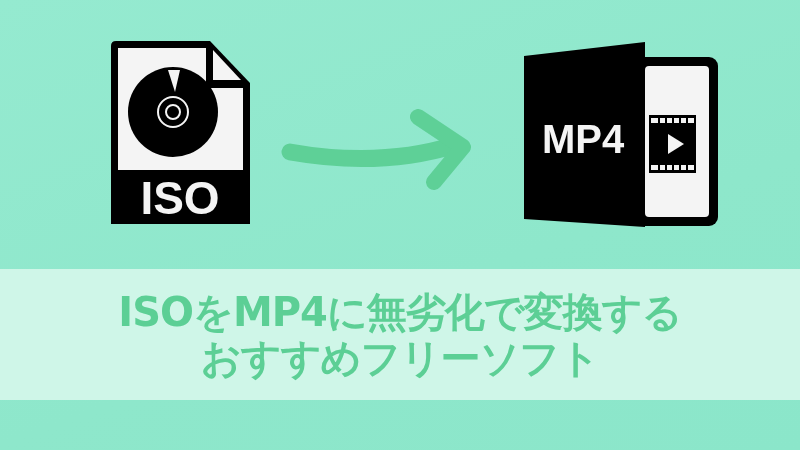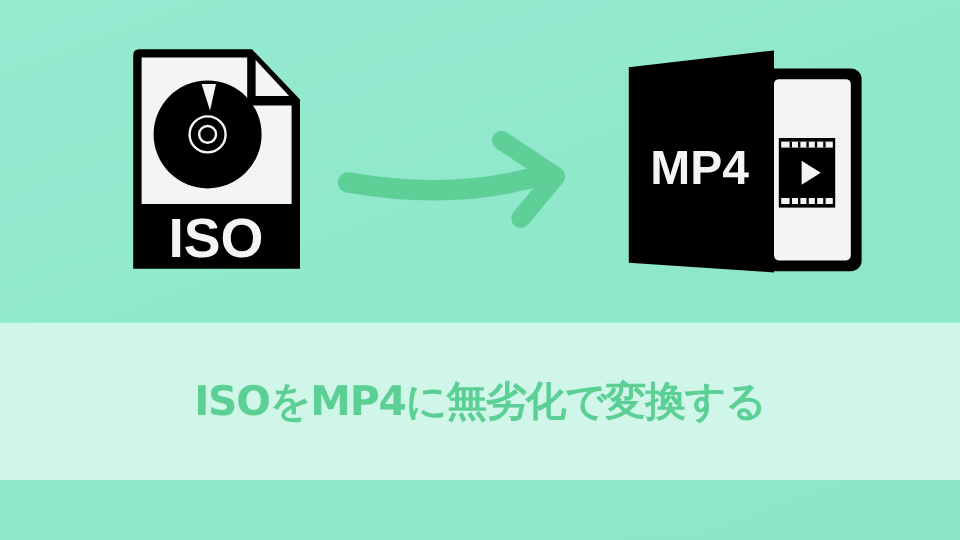--- a/index.html
+++ b/index.html
@@ -9,21 +9,21 @@
       font-family: "DejaVu Sans", "Liberation Sans", sans-serif;
     }
     .bg { position: absolute; inset: 0; background: linear-gradient(160deg, #95ead0 0%, #8ee7cb 60%, #8be6ca 100%); }
     .art { position: absolute; left: 0; top: 0; width: 800px; height: 270px; }
     .band {
       position: absolute; left: 0; top: 269px; width: 800px; height: 131px;
       background: #cff6e8;
       display: flex; flex-direction: column; align-items: center; justify-content: center;
     }
     .title-line {
-      color: #5ccf95; font-weight: bold; font-size: 34px; line-height: 46px;
+      color: #5ccf95; font-weight: bold; font-size: 40px; line-height: 46px;
       letter-spacing: -1px; white-space: nowrap;
     }
   </style>
 </head>
 <body>
 
 <div class="bg"></div>
 
 <svg class="art" viewBox="0 0 800 270">
 
@@ -65,13 +65,14 @@
           <rect x="679" y="165" width="2" height="5"></rect>
         <rect x="686" y="165" width="2" height="5"></rect>
       </g>
       <path d="M668 134 L684 144 L668 154 Z" fill="#f4f4f4"></path>
     </g>
   </g>
 </svg>
 
 <div class="band">
   <div class="title-line">ISOをMP4に無劣化で変換する</div>
+  <div class="title-line">おすすめフリーソフト</div>
 </div>
 
 </body></html>

